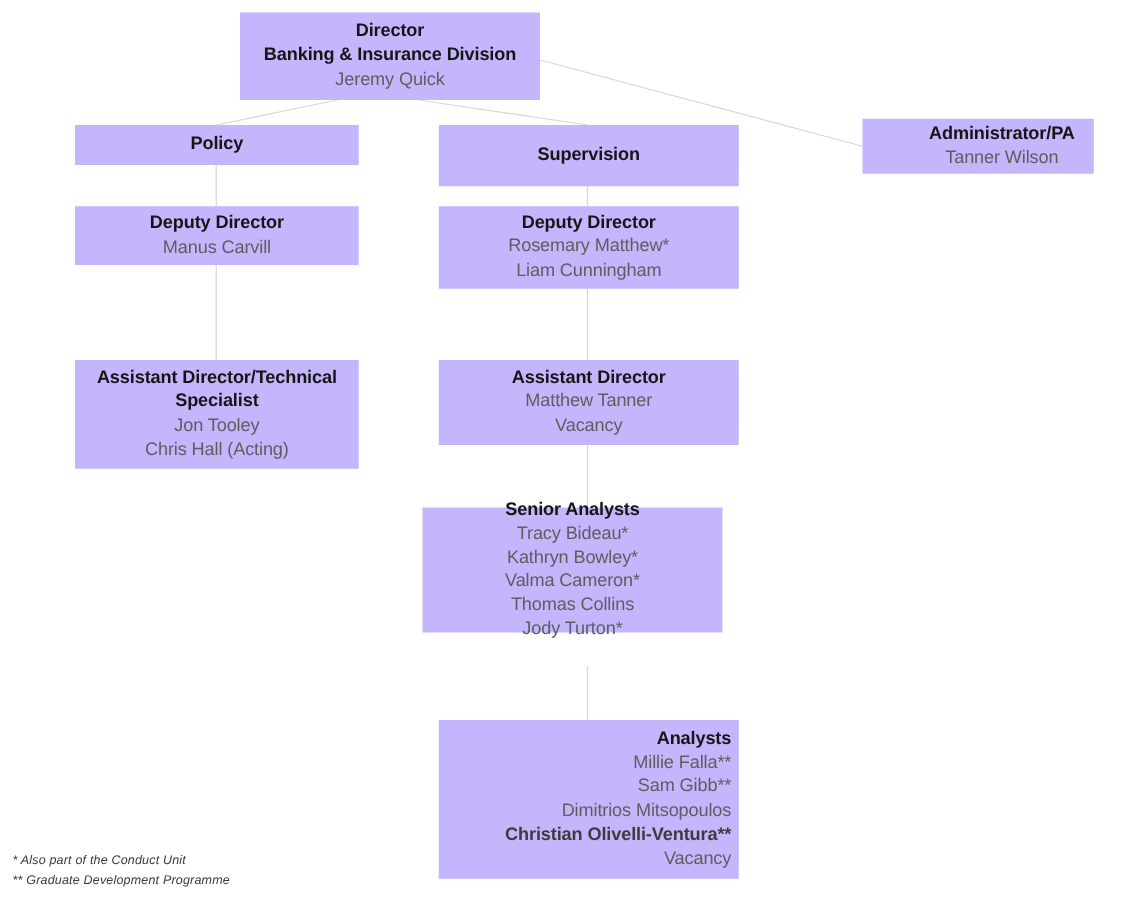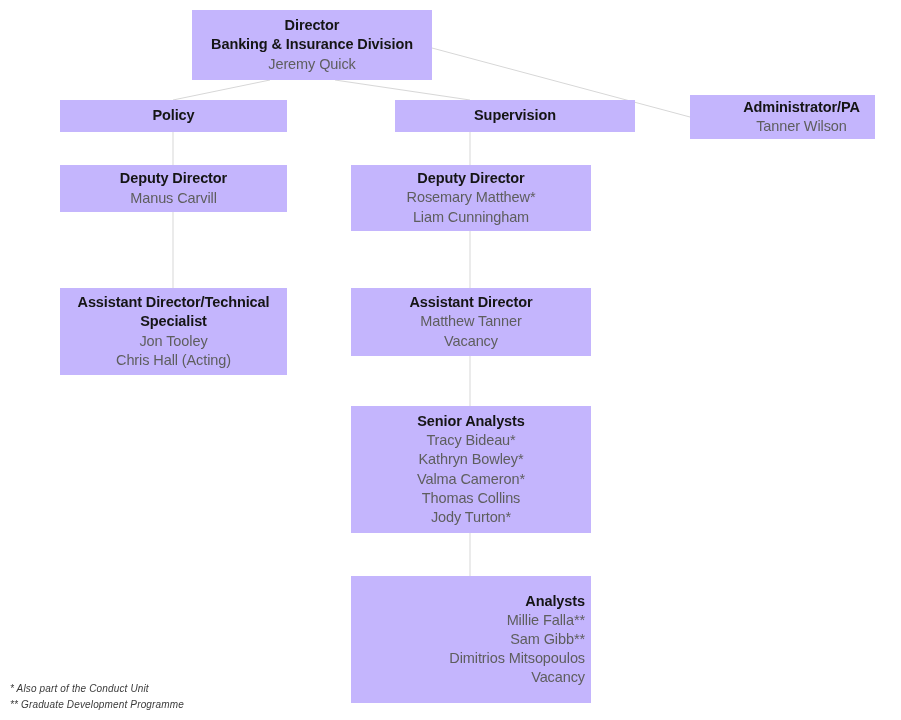--- a/index.html
+++ b/index.html
@@ -111,21 +111,21 @@
 
   <div class="org-box" style="left:690px; top:95px; width:185px; height:44px;padding-left:44px;">
     <div class="box-title">Administrator/PA</div>
     <div class="box-person">Tanner Wilson</div>
   </div>
 
   <div class="org-box" style="left:60px; top:100px; width:227px; height:32px;">
     <div class="box-title">Policy</div>
   </div>
 
-  <div class="org-box" style="left:351px; top:100px; width:240px; height:32px;margin-left:44px;">
+  <div class="org-box" style="left:351px; top:100px; width:240px; height:49px;">
     <div class="box-title">Supervision</div>
   </div>
 
   <div class="org-box" style="left:60px; top:165px; width:227px; height:47px;">
     <div class="box-title">Deputy Director</div>
     <div class="box-person">Manus Carvill</div>
   </div>
 
   <div class="org-box" style="left:351px; top:165px; width:240px; height:66px;">
     <div class="box-title">Deputy Director</div>
@@ -139,34 +139,35 @@
     <div class="box-person">Jon Tooley</div>
     <div class="box-person">Chris Hall (Acting)</div>
   </div>
 
   <div class="org-box" style="left:351px; top:288px; width:240px; height:68px;">
     <div class="box-title">Assistant Director</div>
     <div class="box-person">Matthew Tanner</div>
     <div class="box-person">Vacancy</div>
   </div>
 
-  <div class="org-box" style="left:351px; top:406px; width:240px; height:127px;">
+  <div class="org-box" style="left:338px; top:406px; width:240px; height:100px;">
     <div class="box-title">Senior Analysts</div>
     <div class="box-person">Tracy Bideau*</div>
     <div class="box-person">Kathryn Bowley*</div>
     <div class="box-person">Valma Cameron*</div>
     <div class="box-person">Thomas Collins</div>
     <div class="box-person">Jody Turton*</div>
   </div>
 
   <div class="org-box" style="left:351px; top:576px; width:240px; height:127px;align-items:flex-end;">
     <div class="box-title">Analysts</div>
     <div class="box-person">Millie Falla**</div>
     <div class="box-person">Sam Gibb**</div>
     <div class="box-person">Dimitrios Mitsopoulos</div>
+    <div class="box-person emphasis">Christian Olivelli-Ventura**</div>
     <div class="box-person">Vacancy</div>
   </div>
 
   <div class="footnotes">
     <div class="footnote-line">*  Also part of the Conduct Unit</div>
     <div class="footnote-line">**  Graduate Development Programme</div>
   </div>
 
 </div>
 

